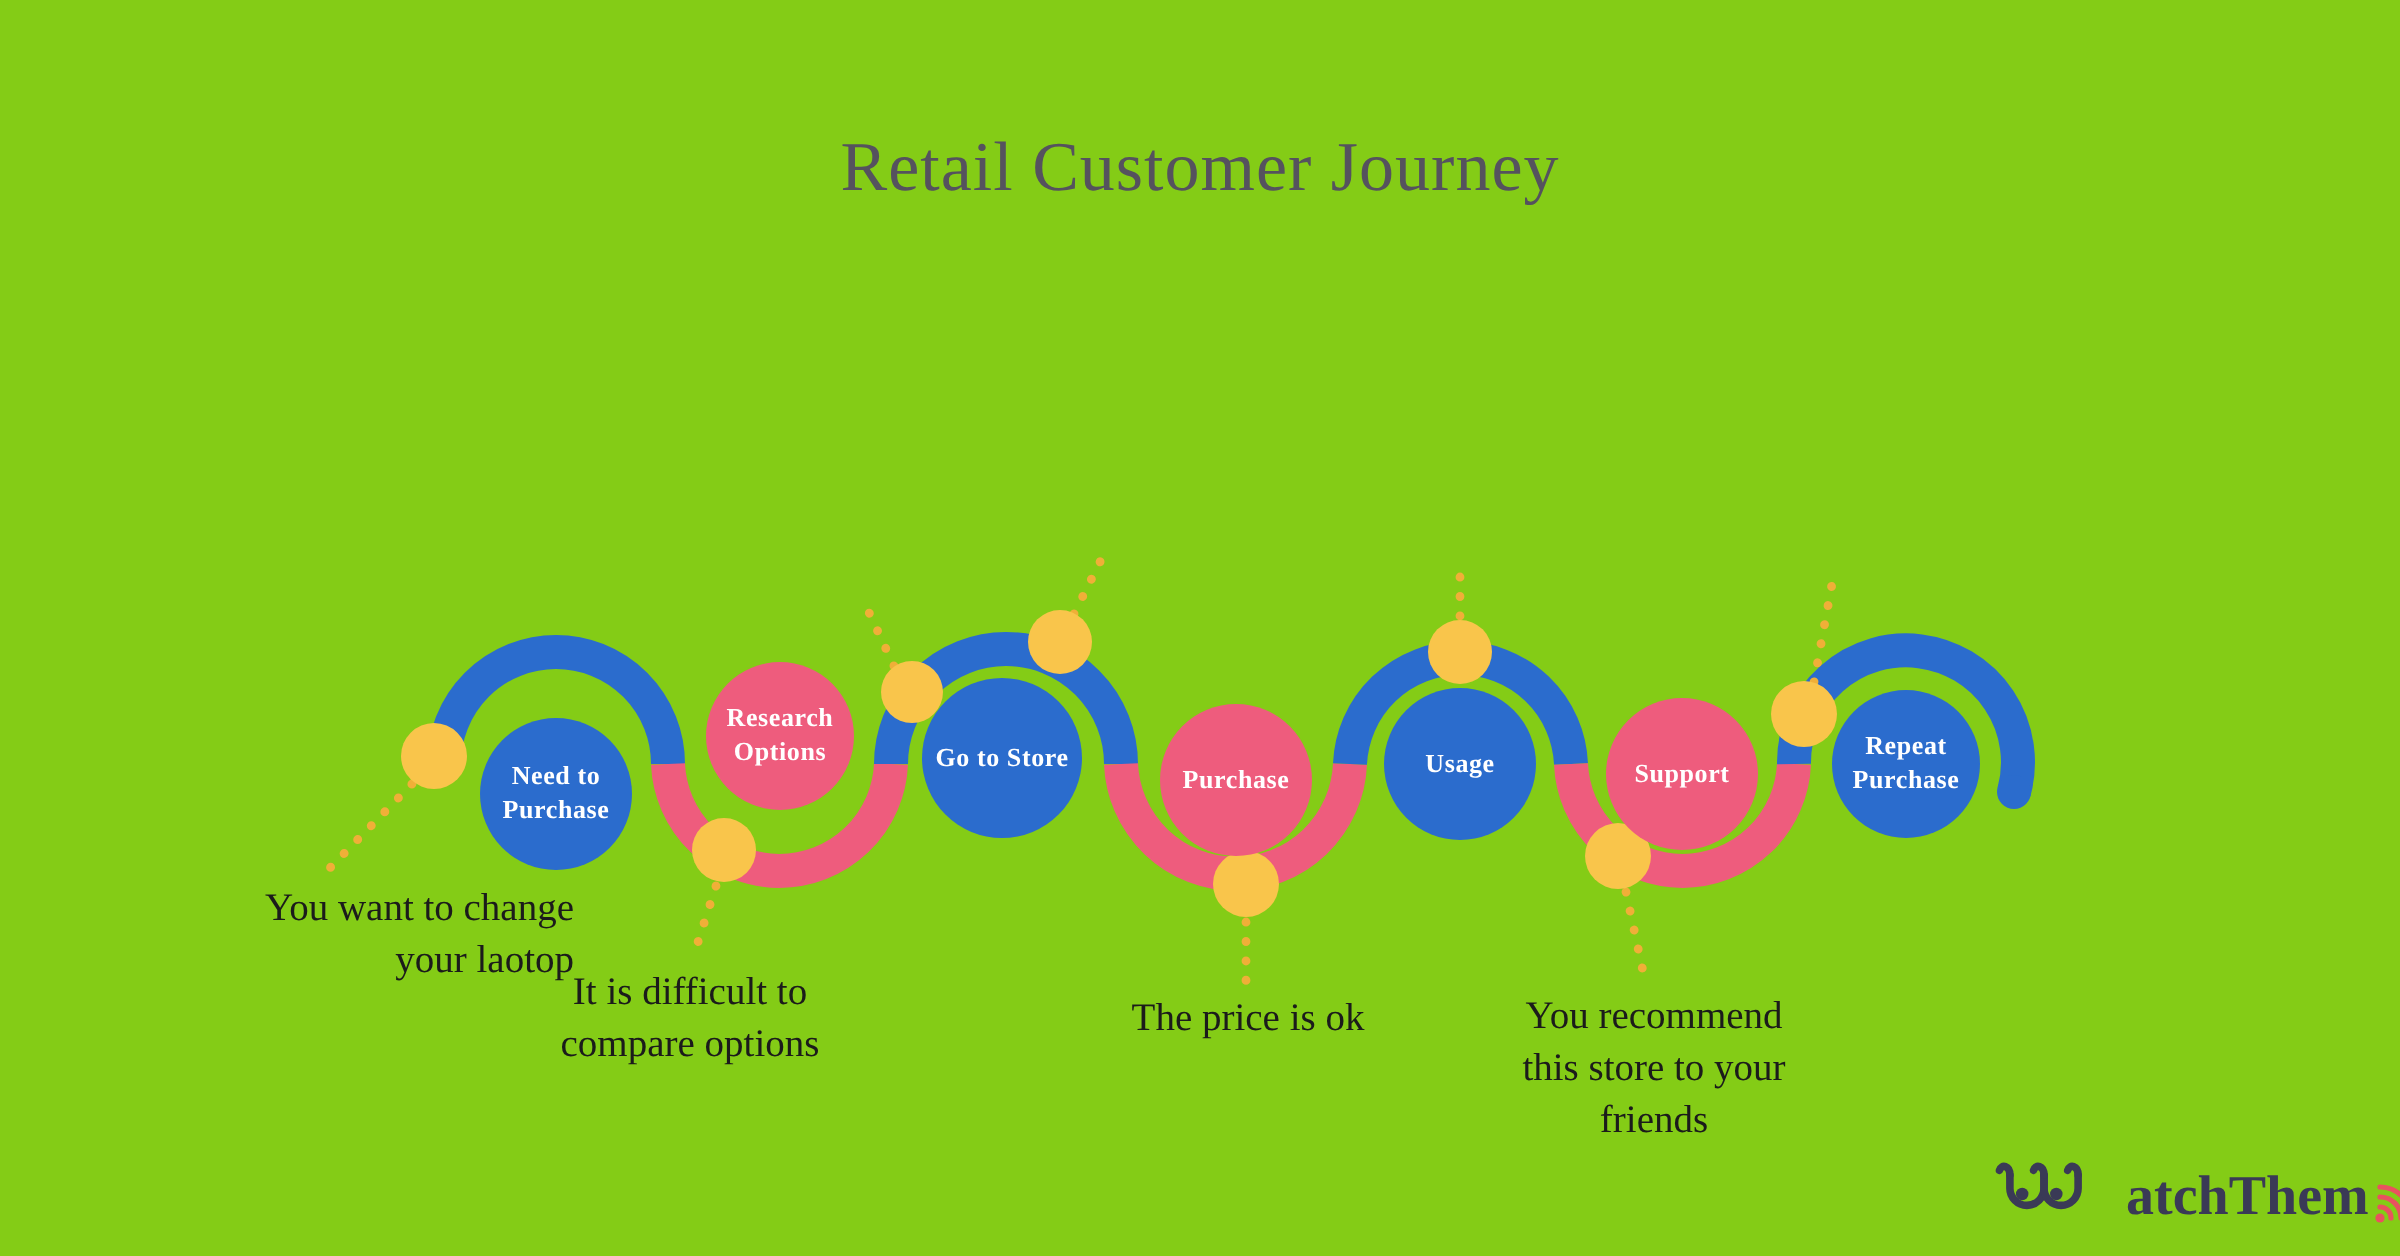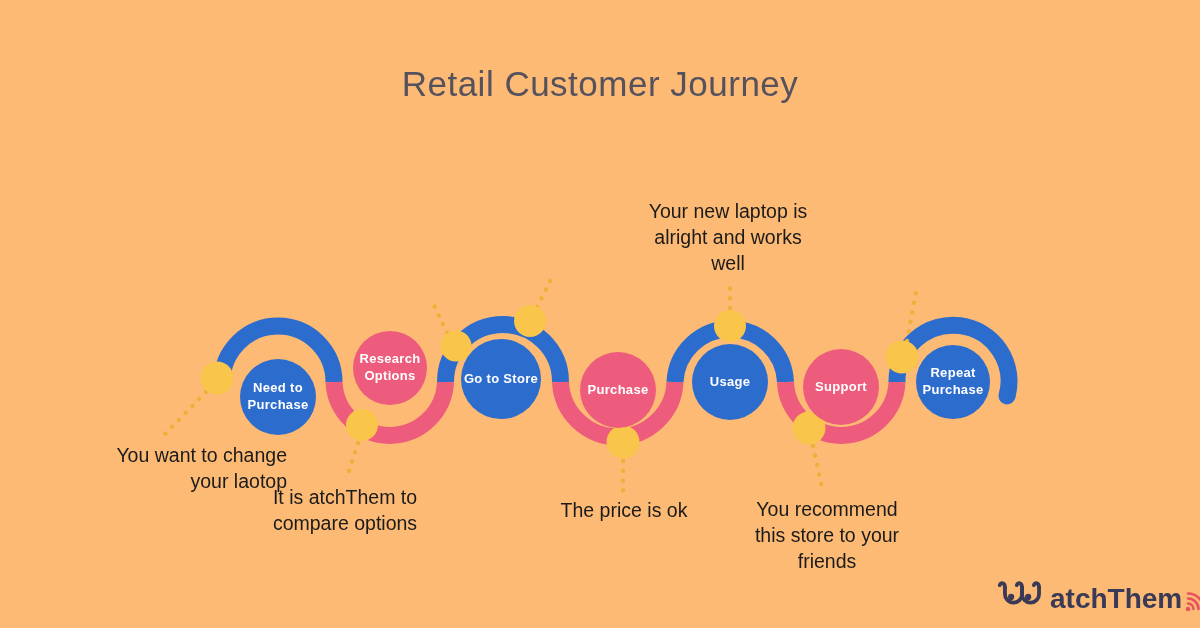--- a/index.html
+++ b/index.html
@@ -1,21 +1,21 @@
 <!DOCTYPE html>
 <html style="--blue: #2b6ccd; --pink: #ee5c7d; --yellow: #f9c54b; --trail: #f0af38; --title-color: #55525e; --text-color: #1b1b1b; --navy: #3a3a56; --signal: #e9525f;"><head>
 <meta charset="utf-8">
 <style>
   html,body{margin:0;padding:0;background:#ffffff;}
   .canvas{
     position:relative;
     width:1200px;height:628px;
-    background:#fdba74;
+    background:#84cc16;
     overflow:hidden;
-    font-family:Liberation Sans, sans-serif;
+    font-family:Liberation Serif, serif;
   }
   .title{
     position:absolute;
     top:64px;left:0;width:1200px;
     text-align:center;
     font-size:35px;
     font-weight:500;
     letter-spacing:0.5px;
     color:var(--title-color);
     margin:0;
@@ -71,21 +71,21 @@
   }
   .logo-glyph{display:block;}
   .logo-glyph .stroke{fill:none;stroke:var(--navy);stroke-width:4px;stroke-linecap:round;}
   .logo-glyph .pupil{fill:var(--navy);}
   .logo-text{
     font-weight:bold;
     font-size:28px;
     line-height:28px;
     color:var(--navy);
     letter-spacing:0px;
-    margin-left:3px;
+    margin-left:16px;
     padding-bottom:2px;
   }
   .signal-icon{display:block;margin-left:3px;margin-bottom:3px;}
   .signal-icon .s-arc{fill:none;stroke:var(--signal);stroke-width:2.6px;stroke-linecap:round;}
   .signal-icon .s-dot{fill:var(--signal);}
 </style>
 </head>
 <body>
 
 <div class="canvas">
@@ -128,26 +128,23 @@
 Options</span></div>
   <div class="stage blue s3"><span>Go to Store</span></div>
   <div class="stage pink s4"><span>Purchase</span></div>
   <div class="stage blue s5"><span>Usage</span></div>
   <div class="stage pink s6"><span>Support</span></div>
   <div class="stage blue s7"><span>Repeat
 Purchase</span></div>
 
   <div class="note n1">You want to change
 your laotop</div>
-  <div class="note n2">It is atchThem to
+  <div class="note n2">It is difficult to
 compare options</div>
   <div class="note n5">The price is ok</div>
-  <div class="note n6">Your new laptop is
-alright and works
-well</div>
   <div class="note n7">You recommend
 this store to your
 friends</div>
 
   <div class="logo">
     <svg class="logo-glyph" width="50" height="36" viewBox="0 0 52 38">
       <path class="stroke" d="M8,9 L8,16 A9,9 0 0 0 26,16 L26,9"></path>
       <path class="stroke" d="M26,9 L26,16 A9,9 0 0 0 44,16 L44,9"></path>
       <path class="stroke" d="M8,9 C8,4 3.5,3 2.5,6.5"></path>
       <path class="stroke" d="M26,9 C26,4 21.5,3 20.5,6.5"></path>

